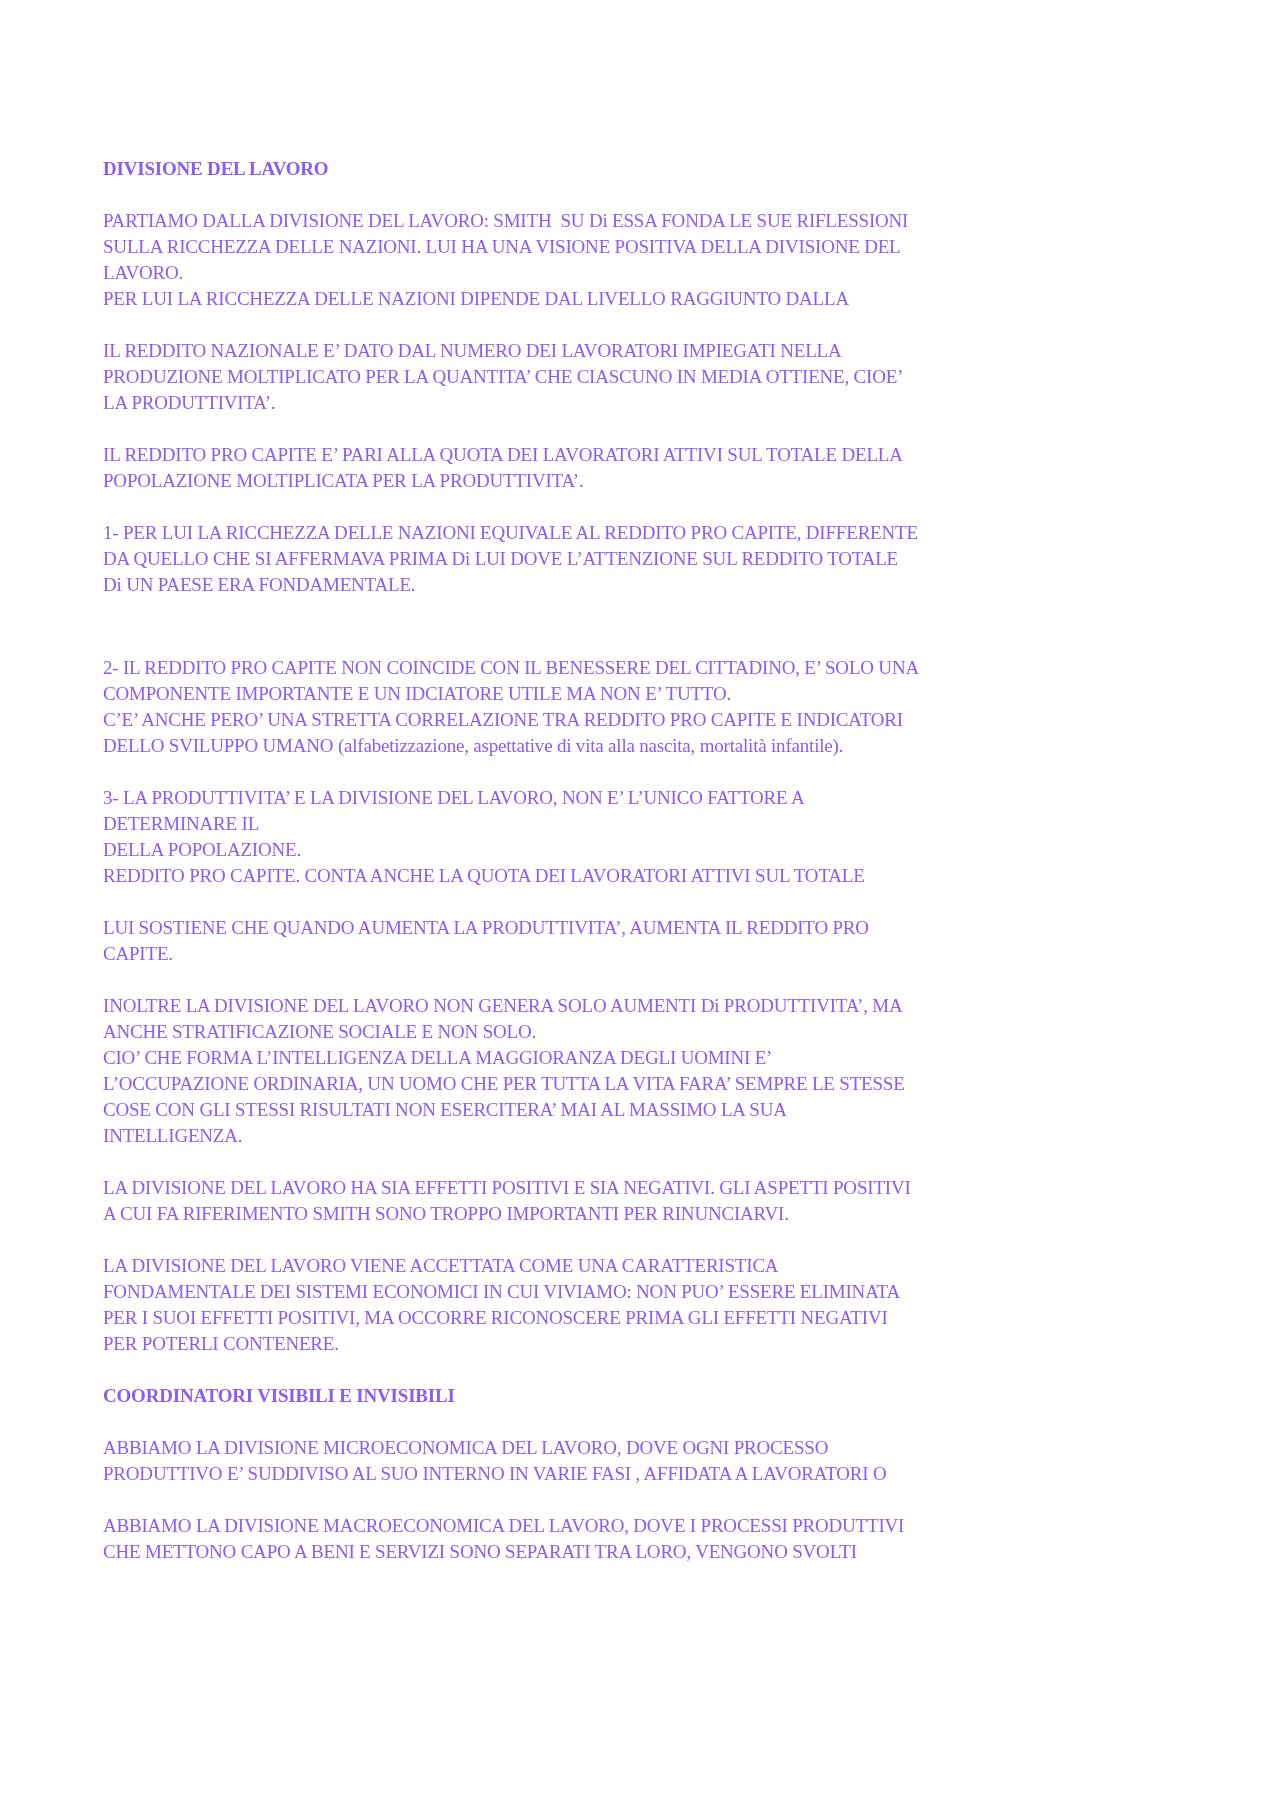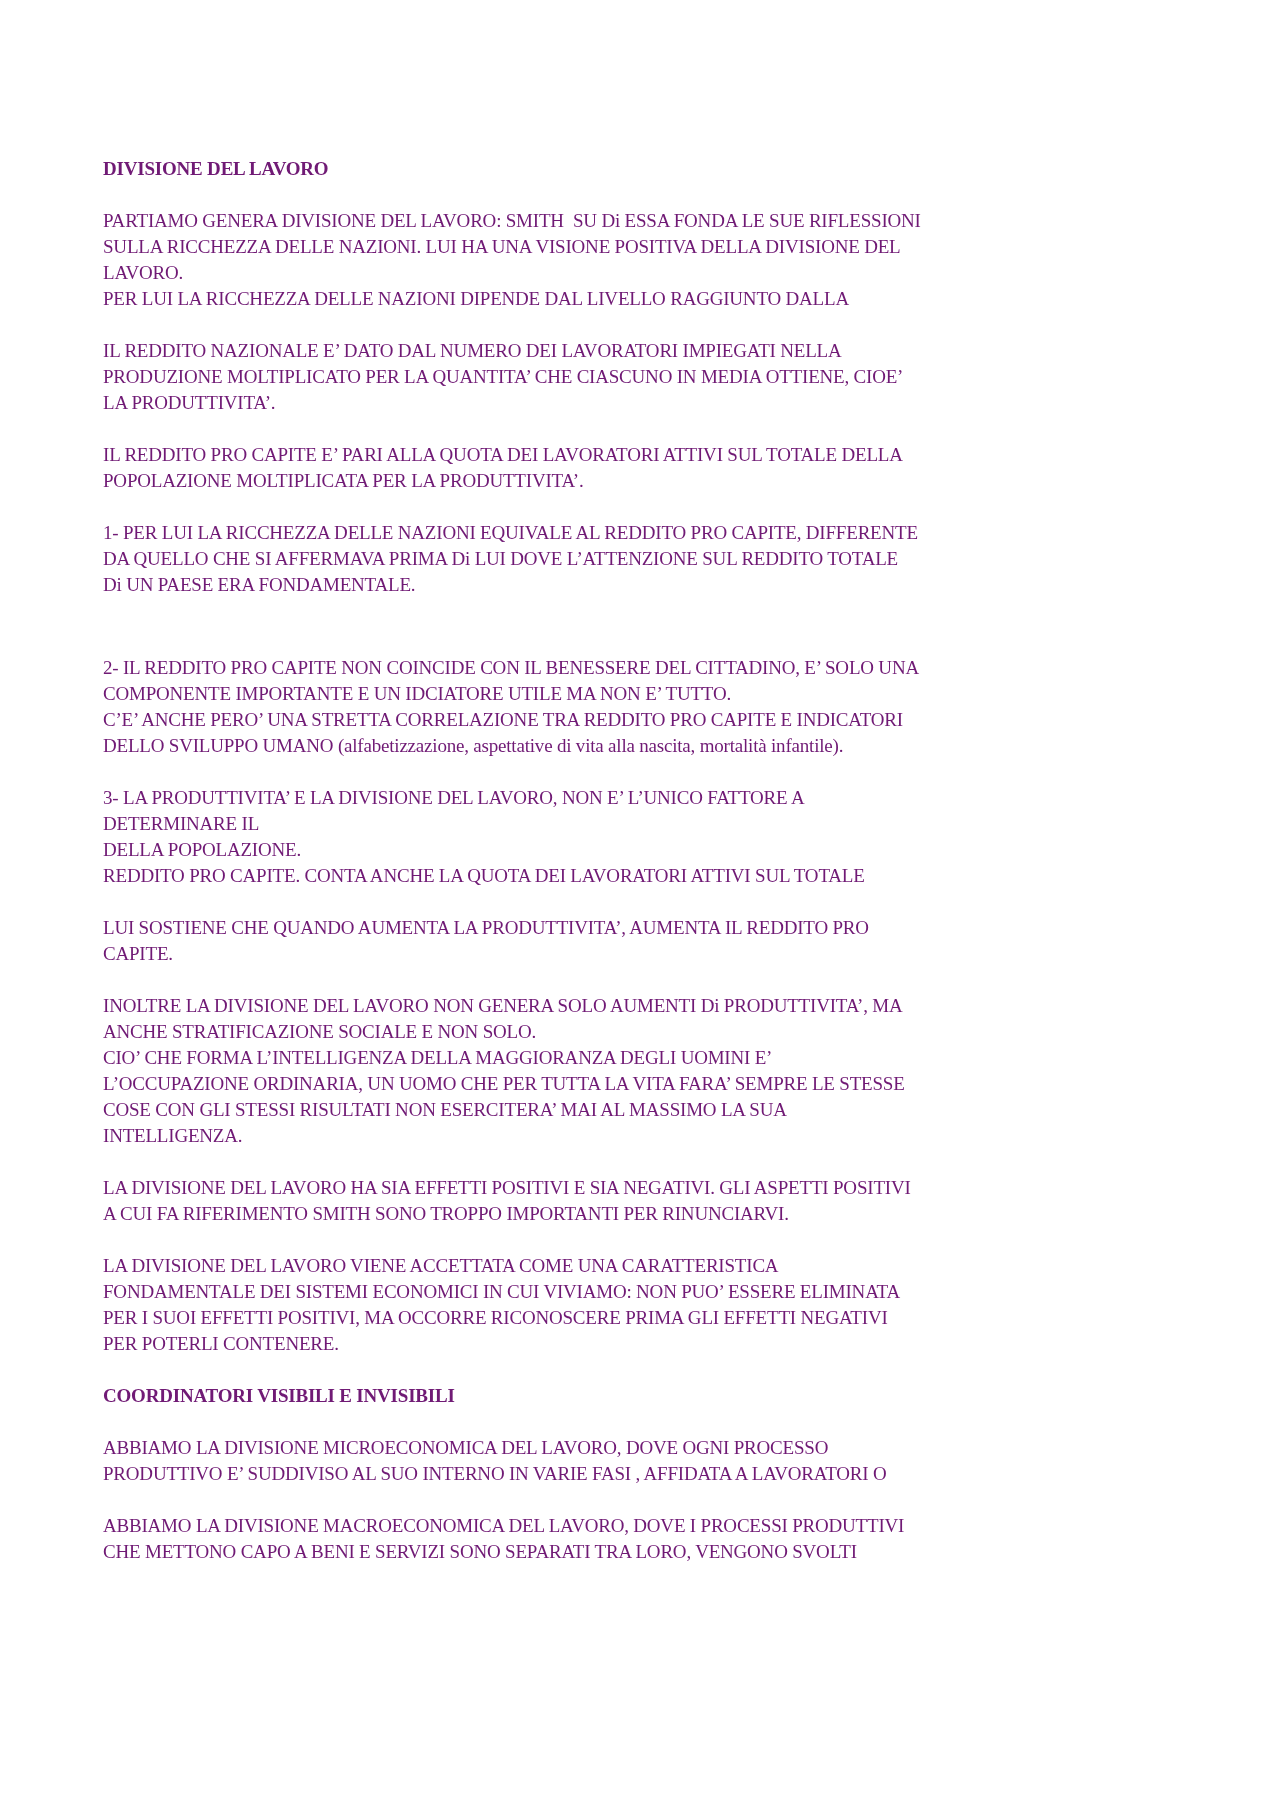--- a/index.html
+++ b/index.html
@@ -5,21 +5,21 @@
   html, body {
     margin: 0;
     padding: 0;
     background: #ffffff;
   }
   .page {
     position: relative;
     width: 1028px;
     height: 1811px;
     background: #ffffff;
-    color: #701a75;
+    color: #8b5cf6;
     font-family: "Liberation Serif", serif;
     overflow: hidden;
   }
   .content {
     position: absolute;
     left: 103px;
     top: 156px;
     width: 1140px;
     font-size: 19px;
     line-height: 26px;
@@ -40,21 +40,21 @@
 </style>
 </head>
 <body>
 
 <div class="page">
   <div class="content">
       <div class="block heading">
         <div class="line">DIVISIONE DEL LAVORO</div>
       </div>
       <div class="block paragraph">
-        <div class="line">PARTIAMO GENERA DIVISIONE DEL LAVORO: SMITH  SU Di ESSA FONDA LE SUE RIFLESSIONI</div>
+        <div class="line">PARTIAMO DALLA DIVISIONE DEL LAVORO: SMITH  SU Di ESSA FONDA LE SUE RIFLESSIONI</div>
         <div class="line">SULLA RICCHEZZA DELLE NAZIONI. LUI HA UNA VISIONE POSITIVA DELLA DIVISIONE DEL</div>
         <div class="line">LAVORO.</div>
         <div class="line">PER LUI LA RICCHEZZA DELLE NAZIONI DIPENDE DAL LIVELLO RAGGIUNTO DALLA</div>
       </div>
       <div class="block paragraph">
         <div class="line">IL REDDITO NAZIONALE E’ DATO DAL NUMERO DEI LAVORATORI IMPIEGATI NELLA</div>
         <div class="line">PRODUZIONE MOLTIPLICATO PER LA QUANTITA’ CHE CIASCUNO IN MEDIA OTTIENE, CIOE’</div>
         <div class="line">LA PRODUTTIVITA’.</div>
       </div>
       <div class="block paragraph">

